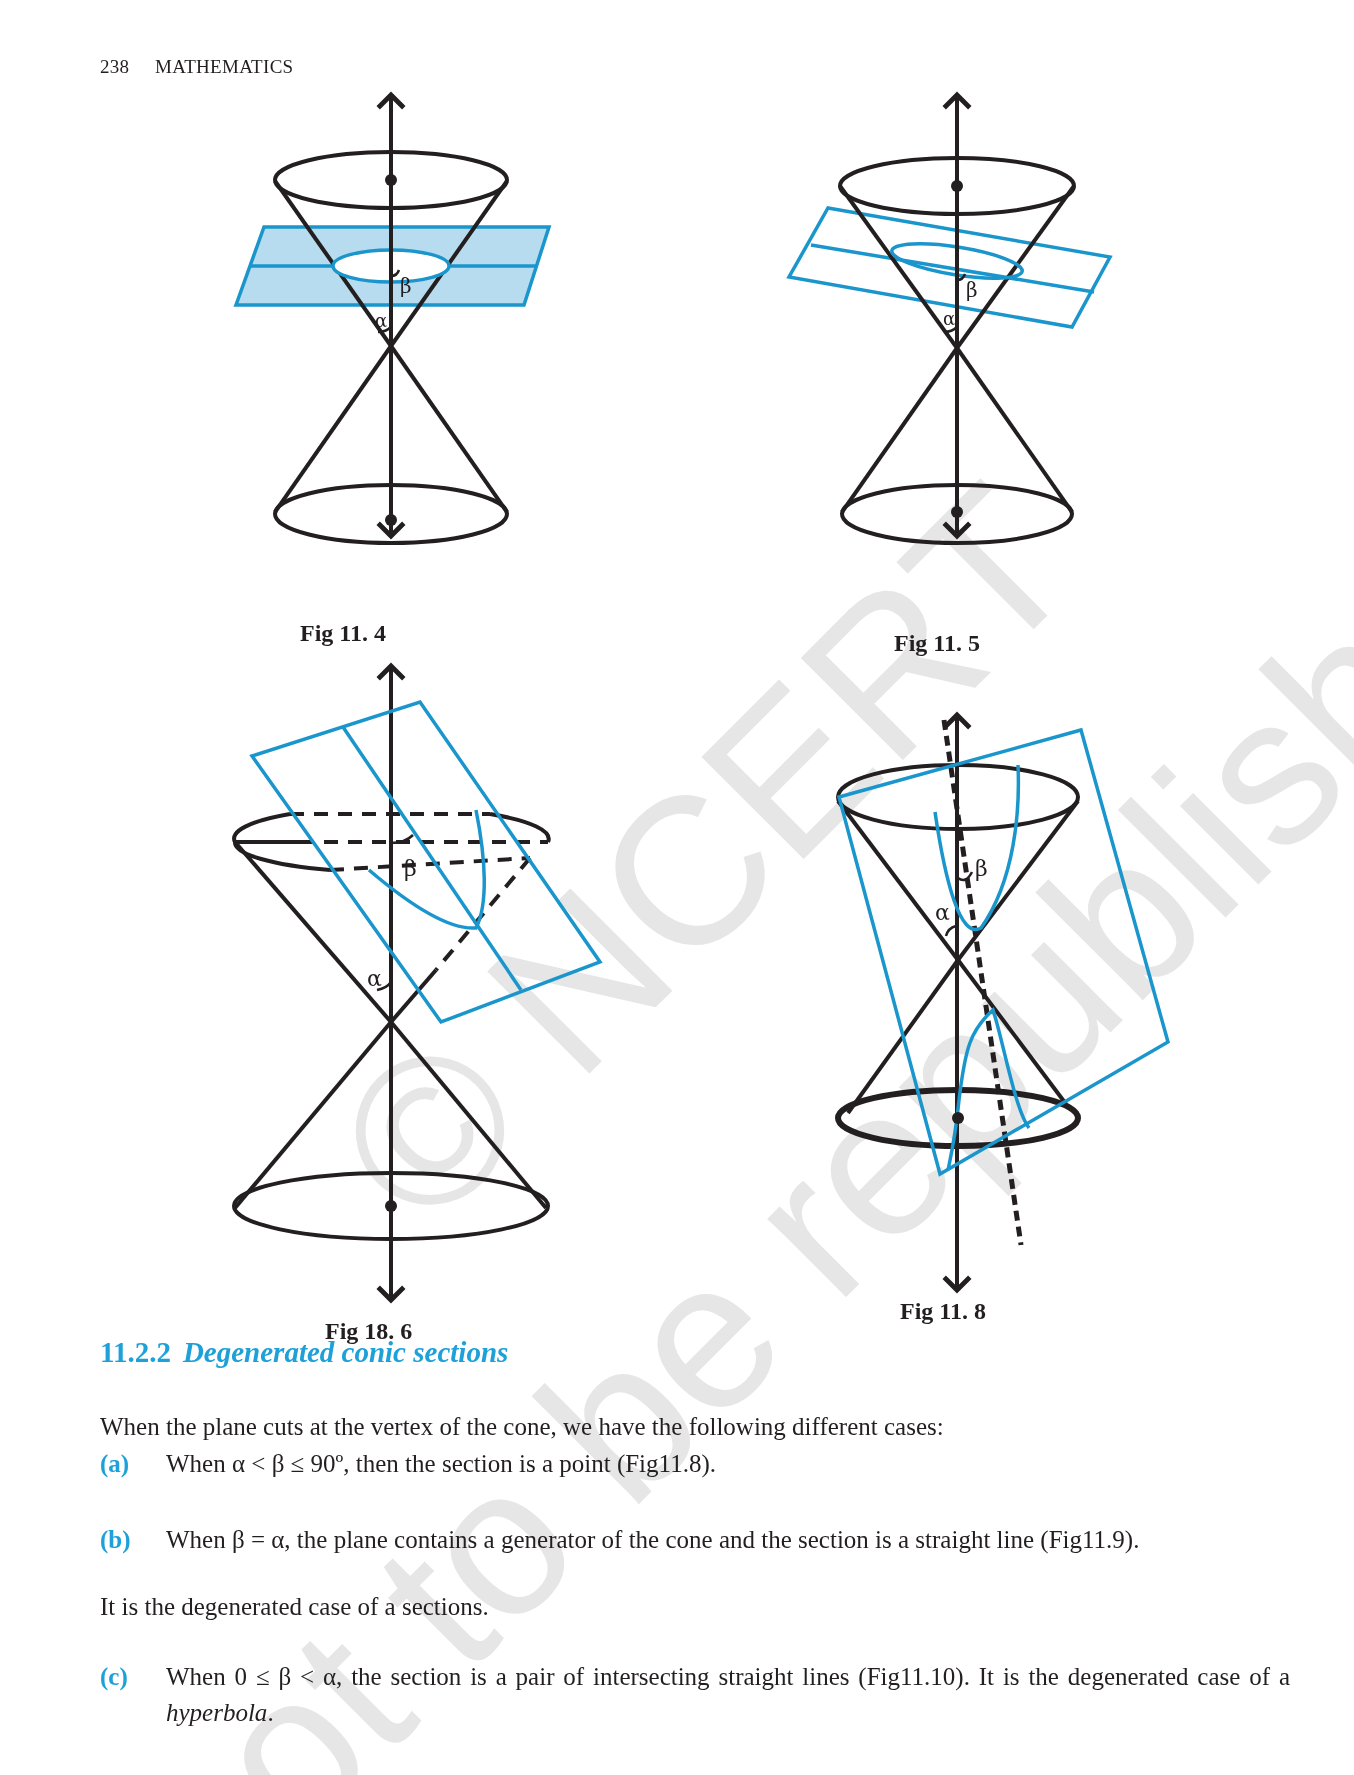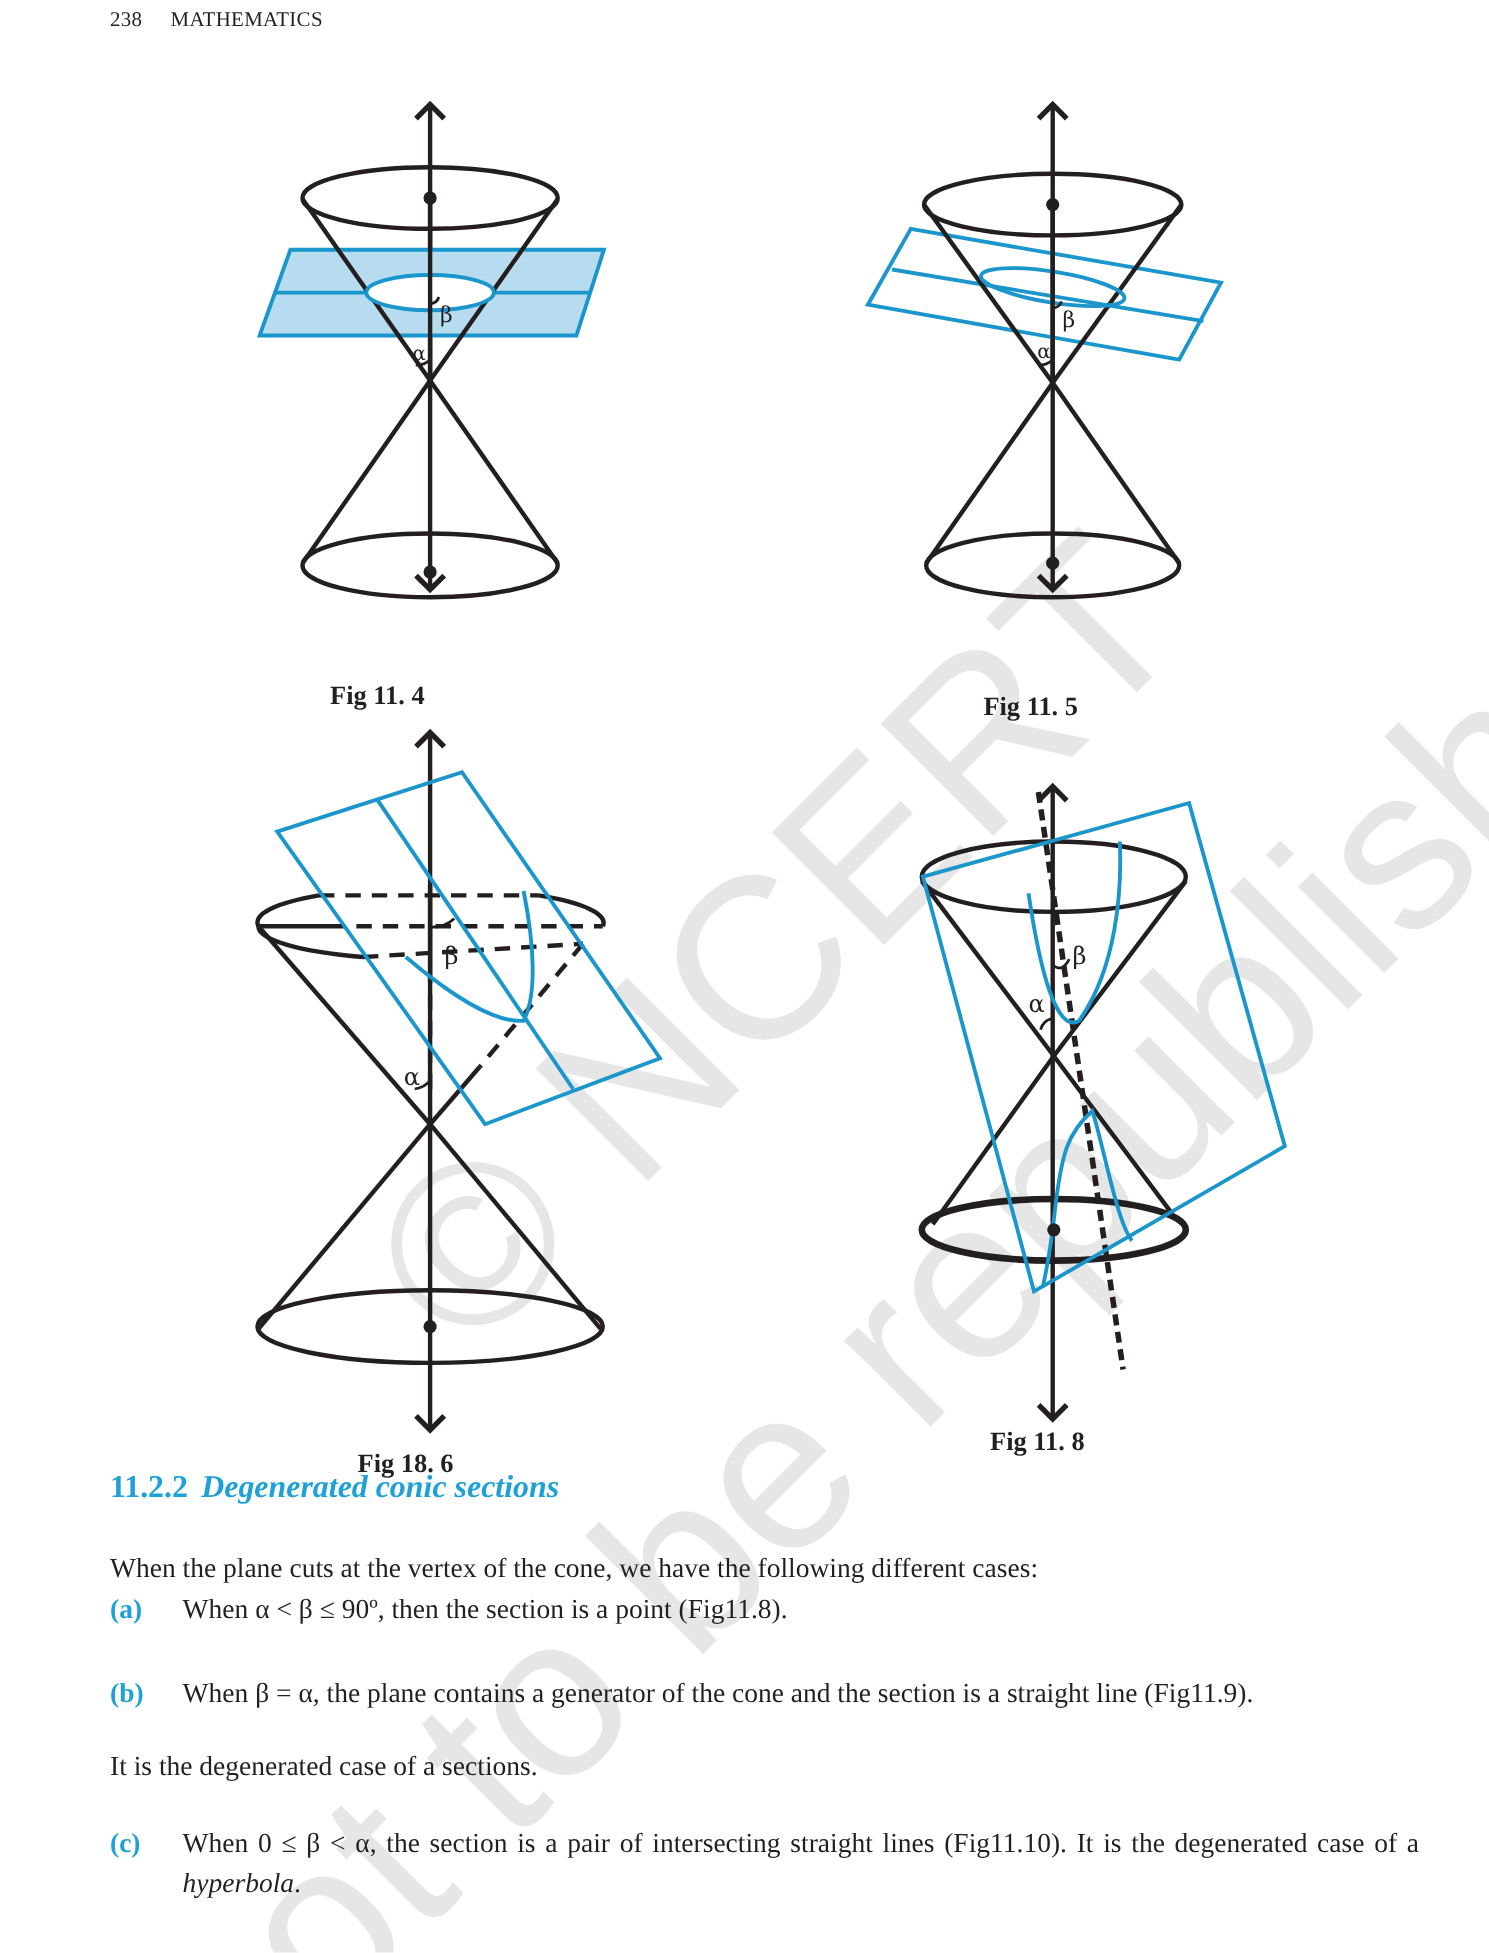--- a/index.html
+++ b/index.html
@@ -1,19 +1,19 @@
 <!DOCTYPE html>
 <html><head>
 <meta charset="utf-8">
 <style>
   html, body { margin:0; padding:0; background:#ffffff; }
   body { width:1354px; height:1775px; position:relative; overflow:hidden;
          font-family:"Liberation Serif","DejaVu Serif",serif; color:#231f20; }
   .header { position:absolute; top:8px; left:100px; font-size:19px; letter-spacing:0.3px; }
-  .header .pg { display:inline-block; width:50px; }
+  .header .pg { display:inline-block; width:50px;margin-top:48px; }
   .header .title { margin-left:0px; }
   svg.figs { position:absolute; left:0; top:0; }
   .watermark { position:absolute; font-family:"Liberation Sans","DejaVu Sans",sans-serif;
                color:#e6e6e6; font-size:210px; white-space:nowrap; transform-origin:left top; pointer-events:none; }
   .wm1 { left:290px; top:1100px; transform:rotate(-45deg); }
   .wm2 { left:80px; top:1790px; transform:rotate(-45deg); }
   .cap { position:absolute; font-weight:bold; font-size:24px; }
   .sec-title { position:absolute; left:100px; top:1336px; font-size:29px; font-weight:bold; color:#1da1d8; }
   .sec-title .num { margin-right:12px; }
   .sec-title .name { font-style:italic; }

